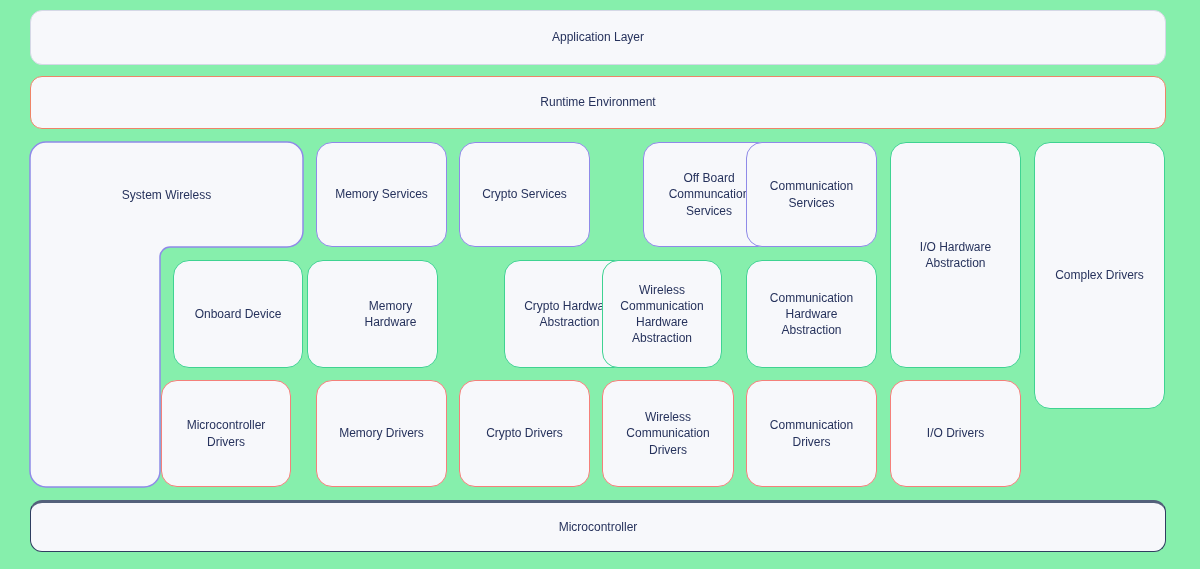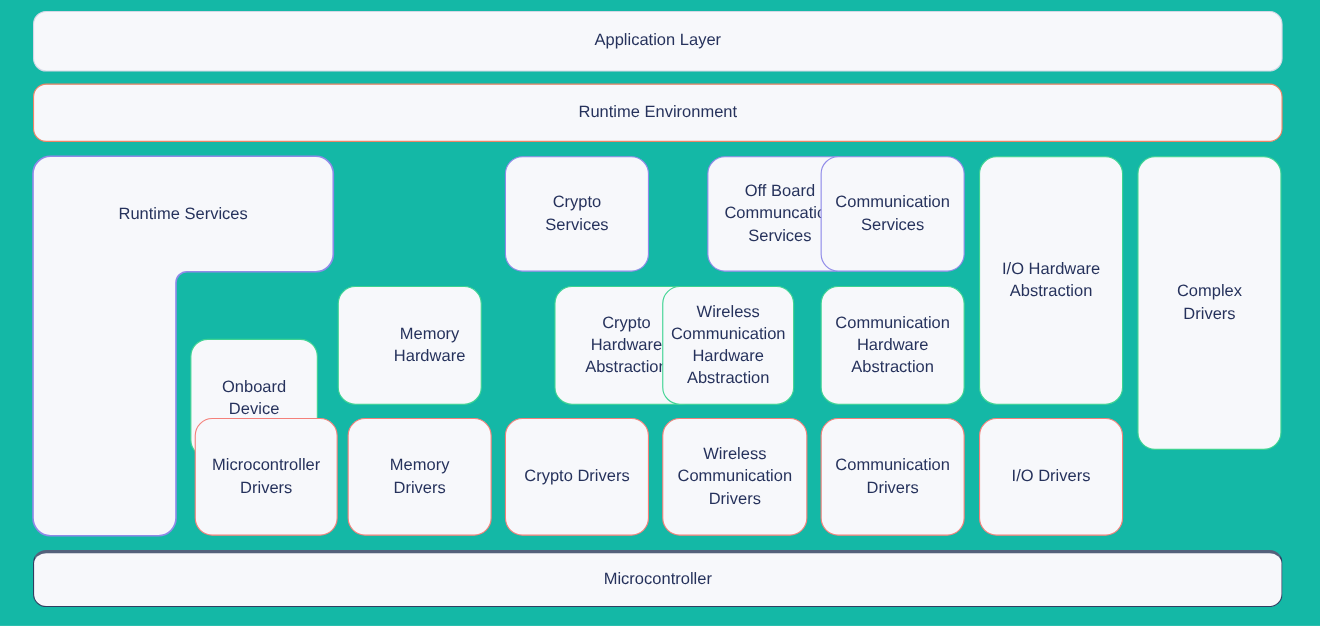--- a/index.html
+++ b/index.html
@@ -1,19 +1,19 @@
 <!DOCTYPE html>
 <html><head>
 <meta charset="utf-8">
 <style>
   html,body{margin:0;padding:0;background:#ffffff;}
   #stage{
-    position:relative;width:1200px;height:569px;background:#14b8a6;
+    position:relative;width:1200px;height:569px;background:#86efac;
     font-family:"Liberation Sans","DejaVu Sans",sans-serif;
-    color:#26325c;font-size:15px;
+    color:#26325c;font-size:12px;
   }
   .box{
     position:absolute;box-sizing:border-box;background:#f7f8fb;
     border:1.5px solid #d5d8e6;display:flex;align-items:center;justify-content:center;
     text-align:center;line-height:1.35;padding:6px 12px;
   }
   .r12{border-radius:12px;}
   .r16{border-radius:16px;}
   .purple{border-color:#8f8ae8;}
   .green{border-color:#3fd392;}
@@ -31,27 +31,27 @@
   .b-rte{left:30px;top:76px;width:1136px;height:53px;}
   .b-mcu{left:30px;top:500px;width:1136px;height:52px;}
   
   .b-memsvc{left:316px;top:142px;width:131px;height:105px;}
   .b-crysvc{left:459px;top:142px;width:131px;height:105px;}
   .b-offb{left:602px;top:142px;width:132px;height:105px;margin-left:41px;}
   .b-comsvc{left:746px;top:142px;width:131px;height:105px;}
   .b-iohw{left:890px;top:142px;width:131px;height:226px;}
   .b-cplx{left:1034px;top:142px;width:131px;height:267px;}
   
-  .b-onbd{left:173px;top:260px;width:116px;height:108px;margin-top:48px;}
+  .b-onbd{left:173px;top:260px;width:130px;height:108px;}
   .b-memhw{left:307px;top:260px;width:131px;height:108px;padding-left:48px;}
   .b-cryhw{left:459px;top:260px;width:131px;height:108px;margin-left:45px;}
   .b-wlhw{left:602px;top:260px;width:120px;height:108px;}
   .b-comhw{left:746px;top:260px;width:131px;height:108px;}
   
-  .b-mcd{left:177px;top:380px;width:130px;height:107px;}
+  .b-mcd{left:161px;top:380px;width:130px;height:107px;}
   .b-memd{left:316px;top:380px;width:131px;height:107px;}
   .b-cryd{left:459px;top:380px;width:131px;height:107px;}
   .b-wld{left:602px;top:380px;width:132px;height:107px;}
   .b-comd{left:746px;top:380px;width:131px;height:107px;}
   .b-iod{left:890px;top:380px;width:131px;height:107px;}
 </style>
 </head>
 <body>
 
 <div id="stage">
@@ -59,22 +59,25 @@
   <div class="box r12 gray b-app">
     <span>Application Layer</span>
   </div>
   <div class="box r12 orange b-rte">
     <span>Runtime Environment</span>
   </div>
 
   <svg id="sys-svg" width="277" height="349" viewBox="-2 -2 277 349">
     <path d="M 16,0 H 257 A 16,16 0 0 1 273,16 V 89 A 16,16 0 0 1 257,105 H 140 A 10,10 0 0 0 130,115 V 329 A 16,16 0 0 1 114,345 H 16 A 16,16 0 0 1 0,329 V 16 A 16,16 0 0 1 16,0 Z" fill="#f7f8fb" stroke="#8f8ae8" stroke-width="1.5"></path>
   </svg>
-  <div class="syslabel">Runtime Services</div>
+  <div class="syslabel">System Wireless</div>
 
+  <div class="box r16 purple b-memsvc">
+    <span>Memory Services</span>
+  </div>
   <div class="box r16 purple b-crysvc">
     <span>Crypto Services</span>
   </div>
   <div class="box r16 purple b-offb">
     <span>Off Board Communcation Services</span>
   </div>
   <div class="box r16 purple b-comsvc">
     <span>Communication Services</span>
   </div>
 

